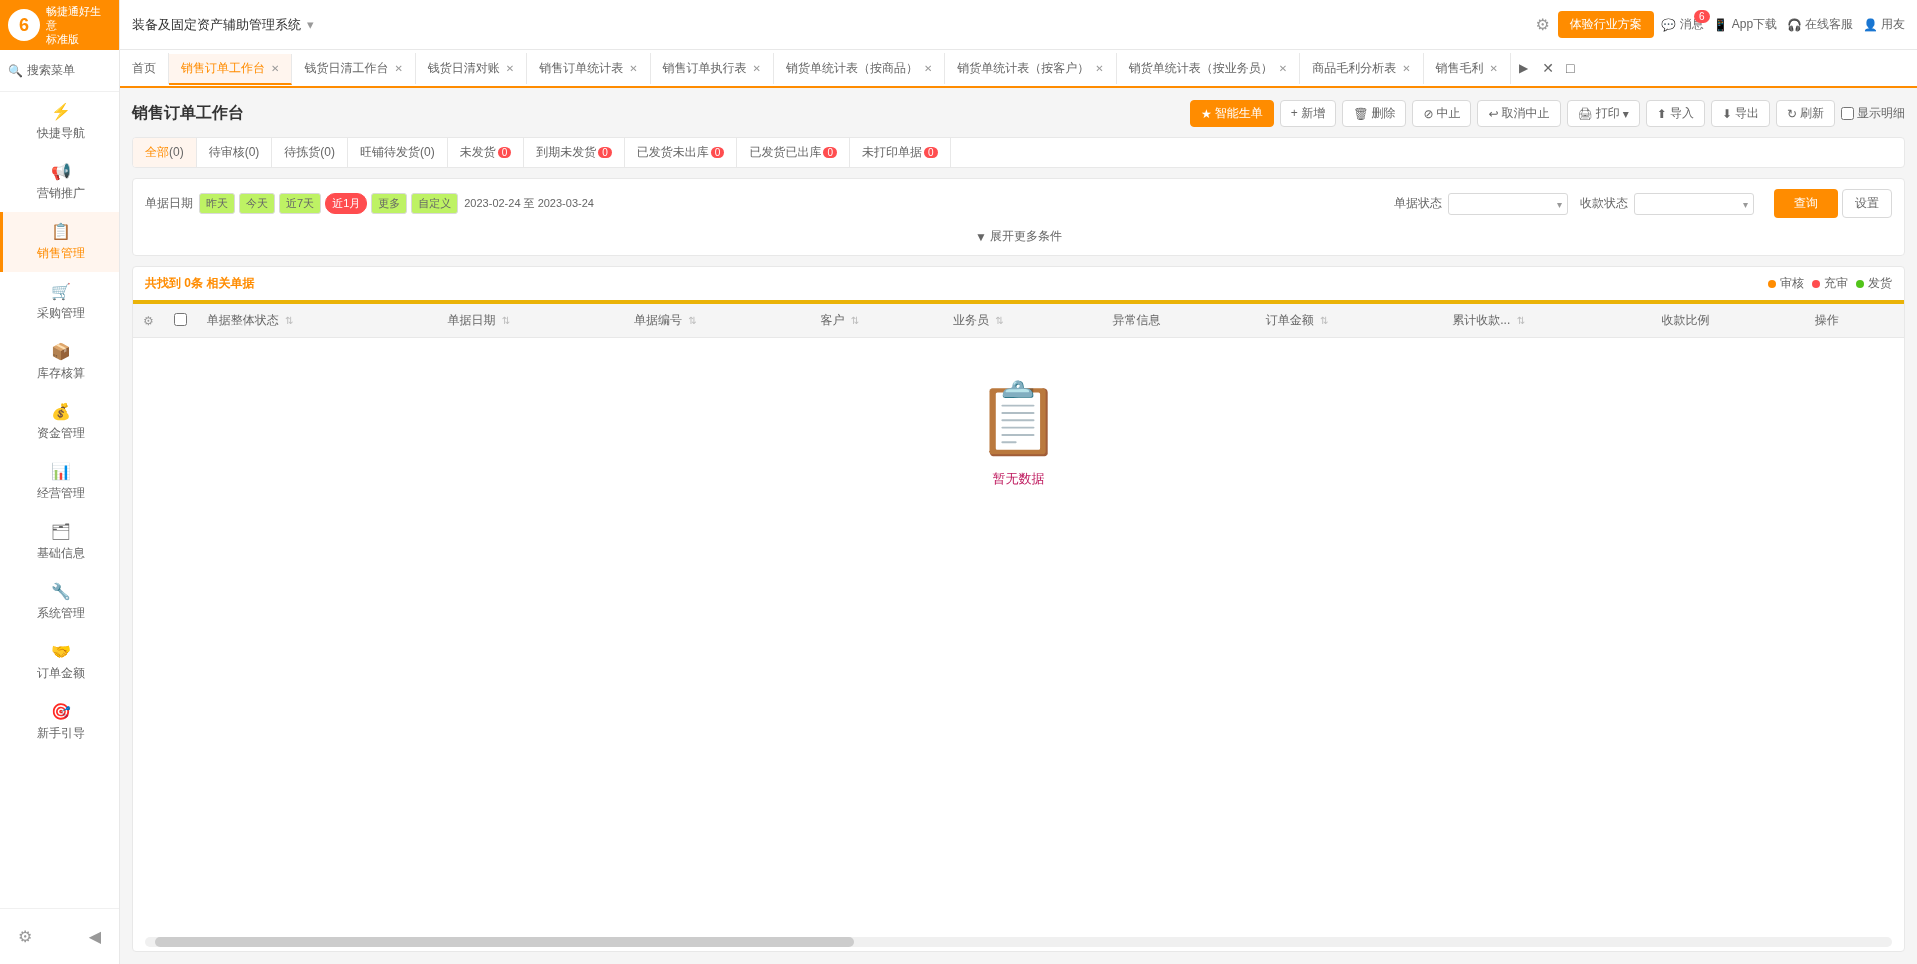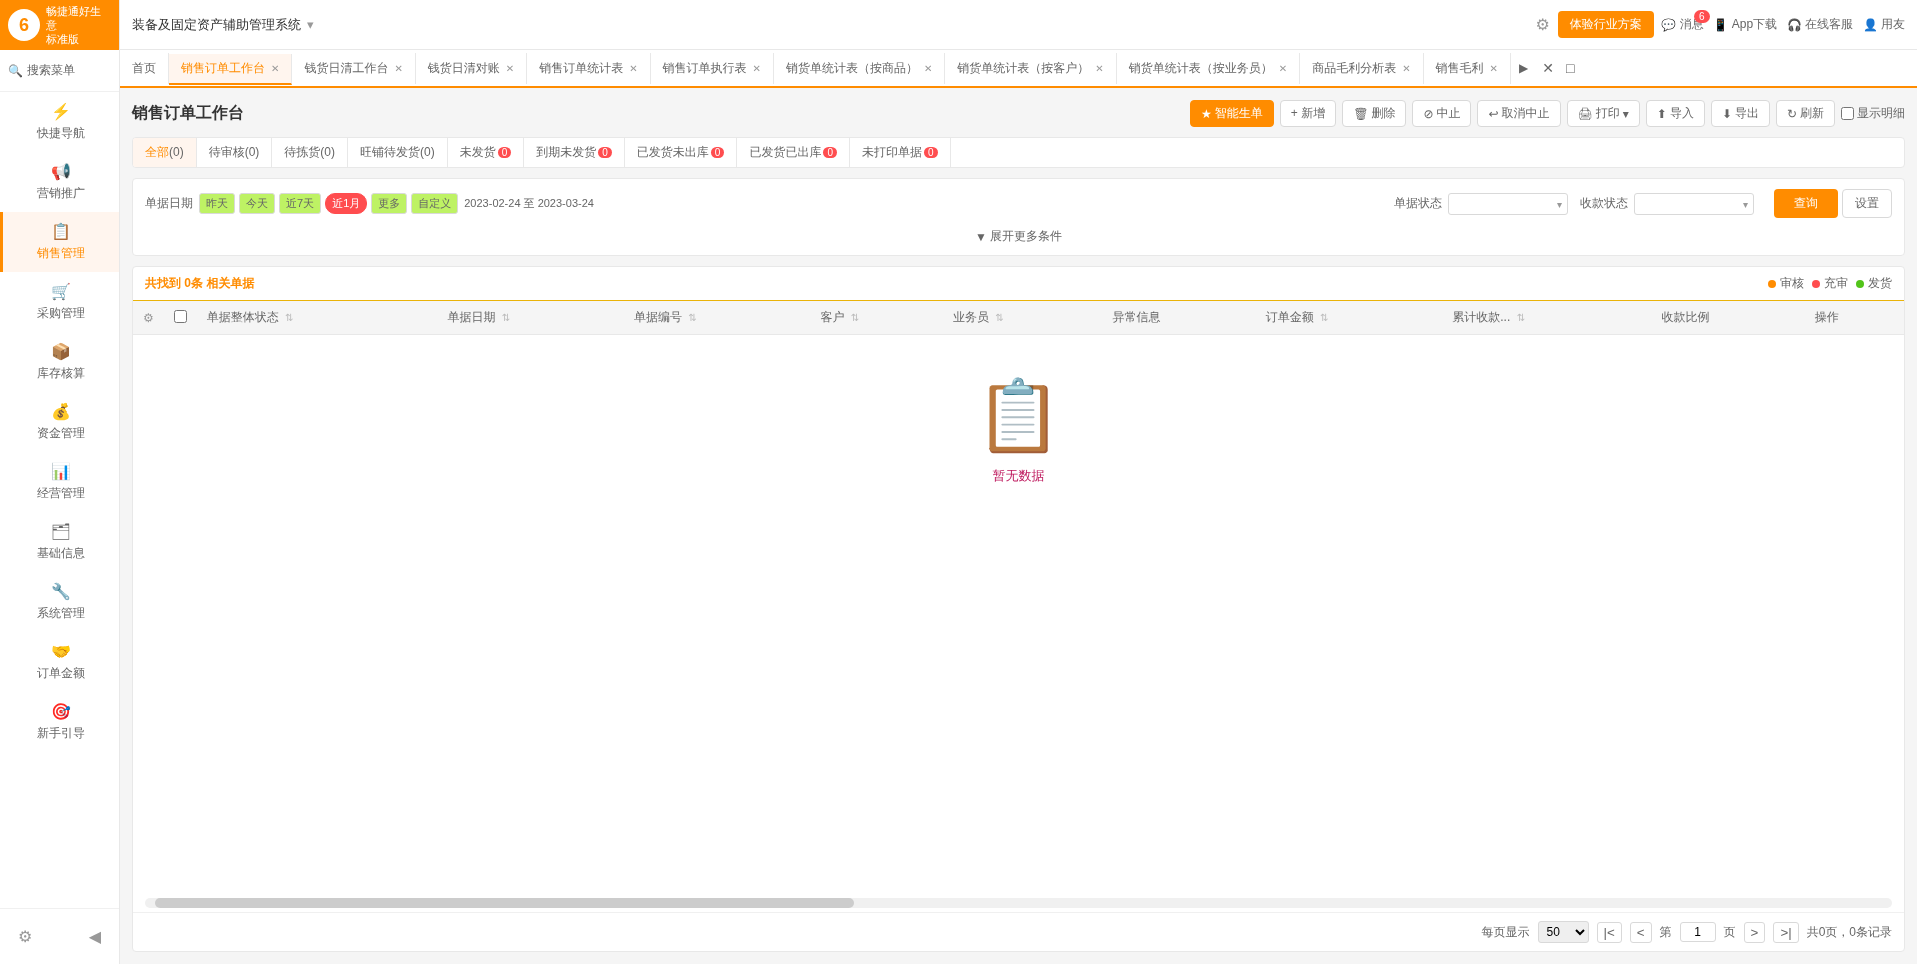--- a/index.html
+++ b/index.html
@@ -65,21 +65,21 @@
     .filter-date-range { color: #666; font-size: 11px; }
     .filter-select { border: 1px solid #d9d9d9; border-radius: 3px; padding: 3px 20px 3px 6px; font-size: 12px; color: #333; background: #fff; cursor: pointer; appearance: none; min-width: 120px; }
     .filter-expand { color: #666; cursor: pointer; font-size: 12px; display: flex; align-items: center; gap: 3px; }
     .query-btn { background: #ff8c00; color: #fff; border: none; padding: 5px 20px; border-radius: 4px; cursor: pointer; font-size: 12px; }
     .set-btn { background: #fff; color: #666; border: 1px solid #d9d9d9; padding: 5px 12px; border-radius: 4px; cursor: pointer; font-size: 12px; }
     .filter-row { display: flex; align-items: center; gap: 10px; }
     .filter-expand-row { display: flex; justify-content: center; }
 
     
     .table-area { background: #fff; border: 1px solid #e8e8e8; border-radius: 4px; flex: 1; display: flex; flex-direction: column; }
-    .table-info-bar { display: flex; align-items: center; justify-content: space-between; padding: 8px 12px; border-bottom: 1px solid #eab308; text-align: right; }
+    .table-info-bar { display: flex; align-items: center; justify-content: space-between; padding: 8px 12px; border-bottom: 4px solid #eab308; text-align: right; }
     .table-info-text { font-size: 12px; color: #666; }
     .table-info-text span { color: #ff8c00; font-weight: bold; }
     .table-action-btns { display: flex; gap: 8px; }
     .table-action-btn { display: flex; align-items: center; gap: 2px; color: #666; font-size: 12px; cursor: pointer; }
     .table-action-btn .dot { width: 8px; height: 8px; border-radius: 50%; display: inline-block; margin-right: 2px; }
     .dot-orange { background: #ff8c00; }
     .dot-red { background: #ff4d4f; }
     .dot-green { background: #52c41a; }
 
     
@@ -440,32 +440,16 @@
         <div class="empty-state">
           <div style="font-size:70px; color:#ffd4a8; margin-bottom:10px;">📋</div>
           <div class="empty-text">暂无数据</div>
         </div>
       </div>
 
       <div class="horizontal-scroll">
         <div class="horizontal-scroll-thumb"></div>
       </div>
 
-      <div class="pagination-bar">
-        <span>每页显示</span>
-        <select class="page-size-select">
-          <option value="20">20</option>
-          <option value="50" selected="">50</option>
-          <option value="100">100</option>
-        </select>
-        <button class="pagination-btn">|&lt;</button>
-        <button class="pagination-btn">&lt;</button>
-        <span>第</span>
-        <input class="page-input" type="text" value="1" style="">
-        <span>页</span>
-        <button class="pagination-btn">&gt;</button>
-        <button class="pagination-btn">&gt;|</button>
-        <span>共0页，0条记录</span>
-      </div>
     </div>
 
   </div>
 </div>
 
 </body></html>

